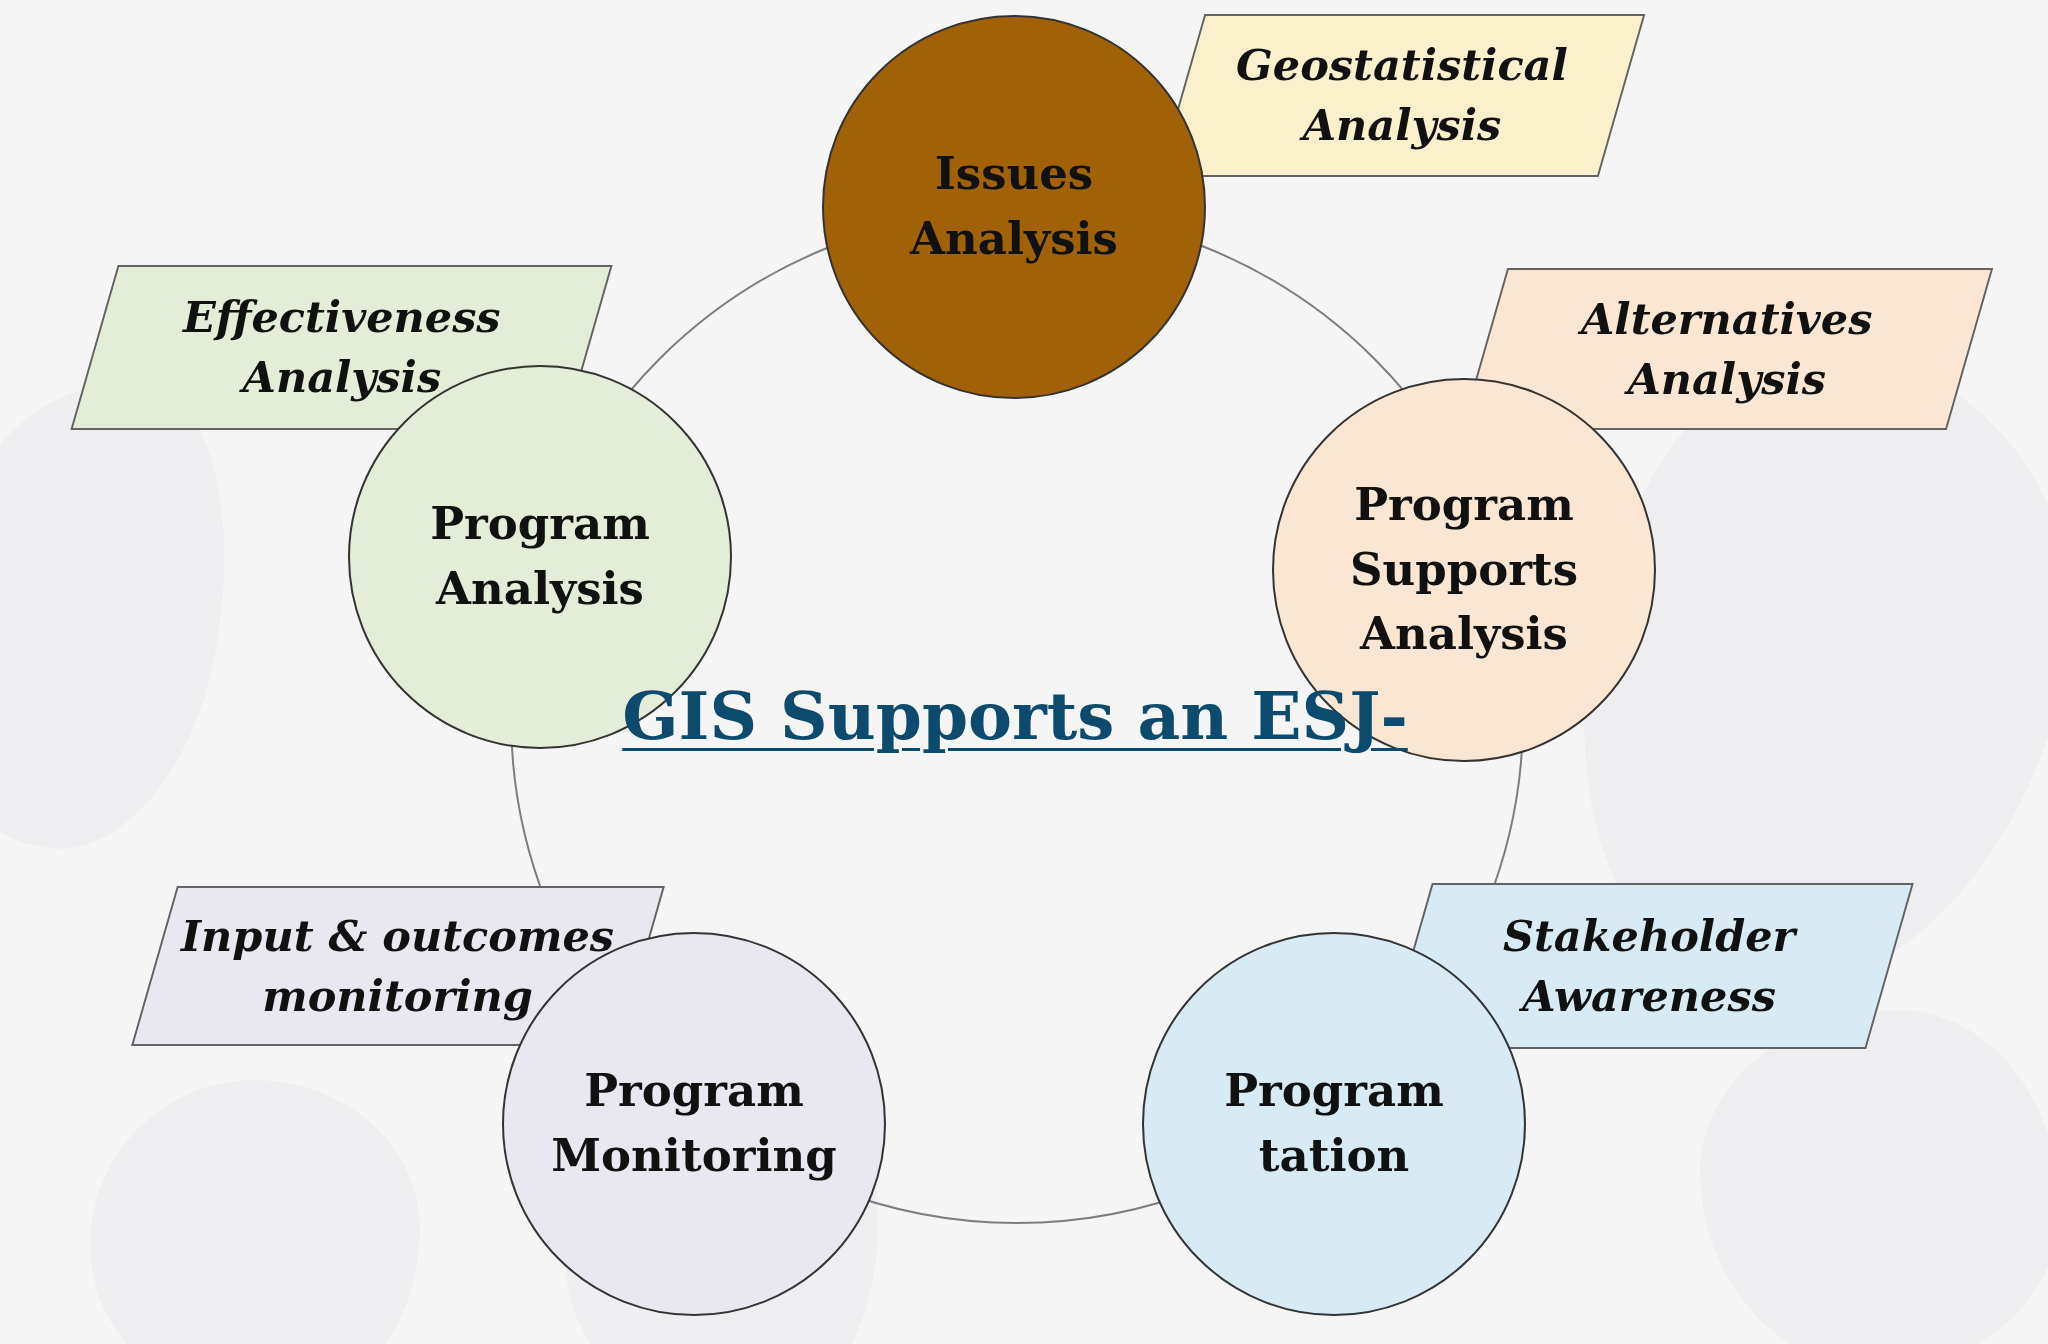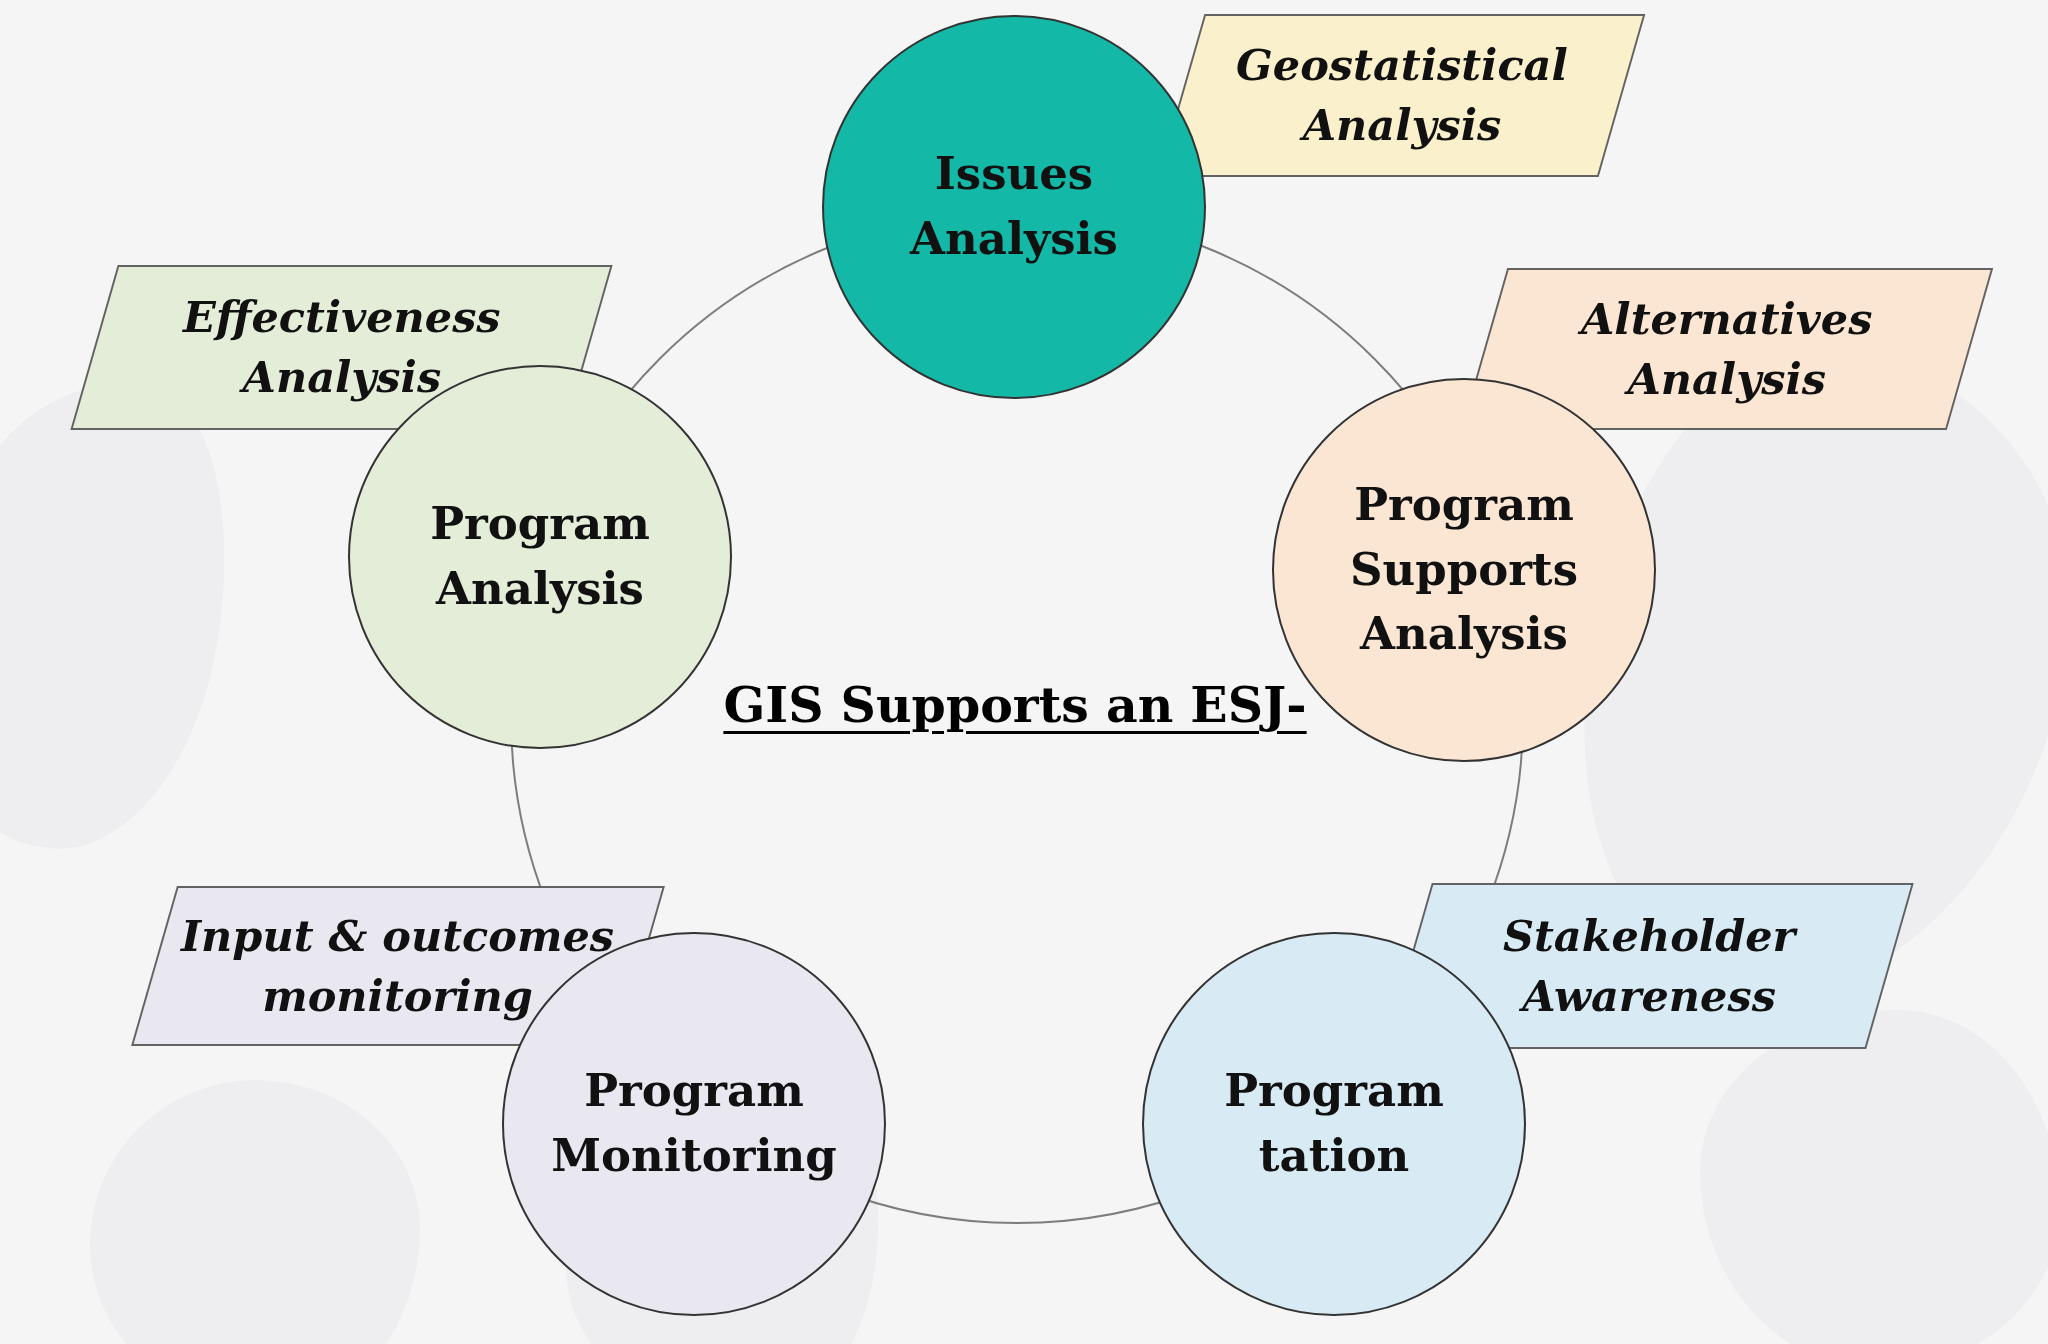--- a/index.html
+++ b/index.html
@@ -49,22 +49,22 @@
   .c0{left:822px;top:15px;}
   .c1{left:1272px;top:378px;}
   .c2{left:1142px;top:932px;}
   .c3{left:502px;top:932px;}
   .c4{left:348px;top:365px;}
   .cline{display:block;}
 
   
   .title{
     position:absolute;left:515px;top:676px;width:1000px;
-    text-align:center;font-weight:bold;font-size:49px;line-height:1.22;
-    color:#000000;
+    text-align:center;font-weight:bold;font-size:66px;line-height:1.22;
+    color:#0c4a6e;
   }
   .tline{
     display:inline-block;
     text-decoration:underline;
     text-decoration-thickness:3px;
     text-underline-offset:9px;
   }
 </style>
 </head>
 <body>
@@ -103,21 +103,21 @@
       <span class="cline">monitoring</span>
     </div>
   </div>
   <div class="tag t4" style="background-color: rgb(228, 237, 216);">
     <div class="tag-inner">
       <span class="cline">Effectiveness</span>
       <span class="cline">Analysis</span>
     </div>
   </div>
 
-  <div class="node-circle c0" style="background-color: #14b8a6;">
+  <div class="node-circle c0" style="background-color: #a16207;">
     <span class="cline">Issues</span>
     <span class="cline">Analysis</span>
   </div>
   <div class="node-circle c1" style="background-color: rgb(251, 230, 211);">
     <span class="cline">Program</span>
     <span class="cline">Supports</span>
     <span class="cline">Analysis</span>
   </div>
   <div class="node-circle c2" style="background-color: rgb(216, 234, 243);">
     <span class="cline">Program</span>

